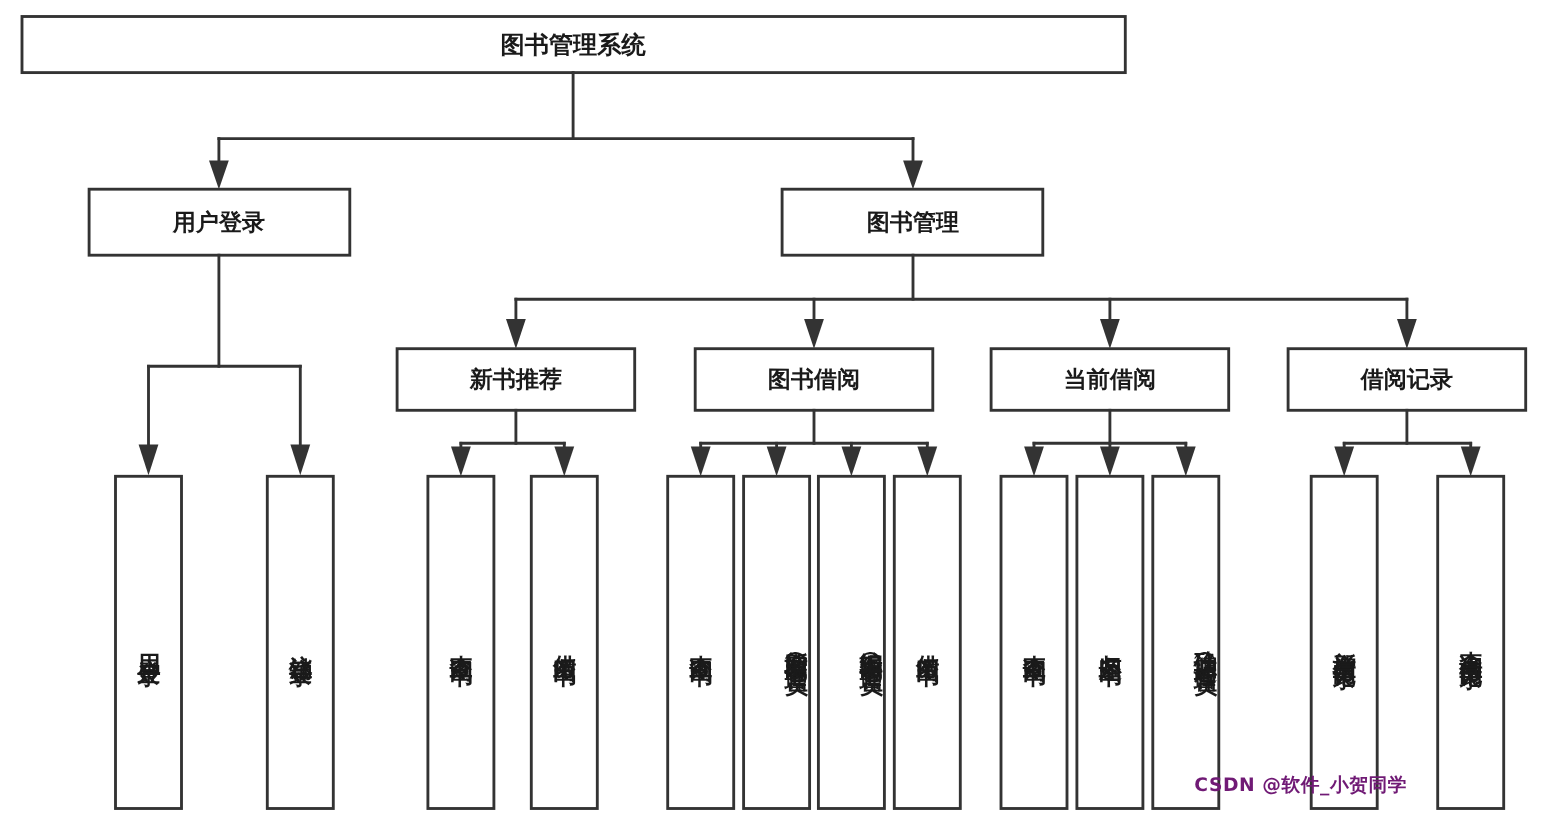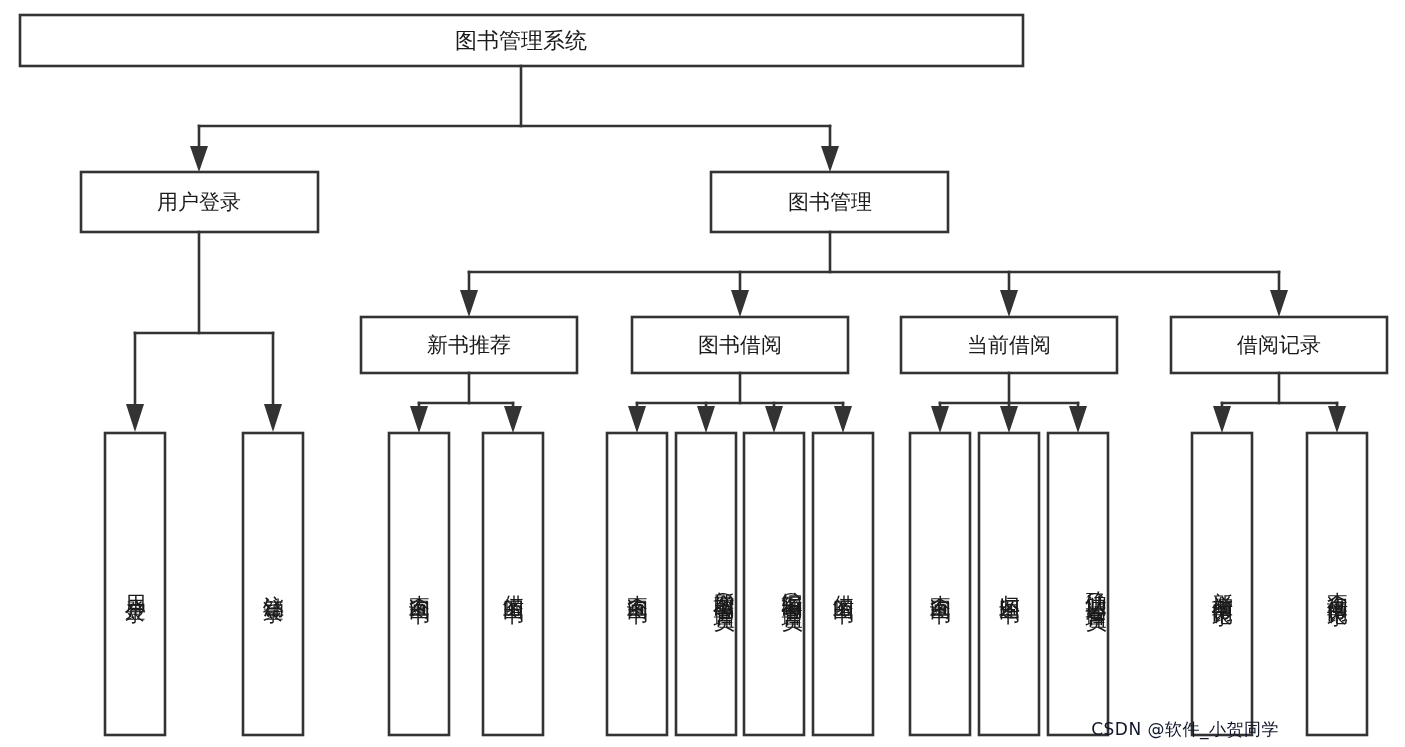--- a/index.html
+++ b/index.html
@@ -12,20 +12,21 @@
     height: 747px;
     font-family: "DejaVu Sans", "Liberation Sans", sans-serif;
     overflow: hidden;
     position: relative;
   }
   #diagram-root {
     position: relative;
     width: 1291px;
     height: 747px;
     background: #ffffff;
+    font-weight: bold;
   }
   svg#tree-svg {
     position: absolute;
     top: 0;
     left: 0;
     width: 1405px;
     height: 747px;
     display: block;
   }
   .node-box {
@@ -62,24 +63,24 @@
     line-height: 1.18;
     letter-spacing: 3px;
     color: #1a1a1a;
     white-space: nowrap;
     text-align: center;
     pointer-events: none;
   }
   #watermark {
     position: absolute;
     right: 12px;
-    bottom: 6px;
+    bottom: 22px;
     font-family: "DejaVu Sans", "Liberation Sans", sans-serif;
     font-size: 17px;
-    color: #0f172a;
+    color: #701a75;
     letter-spacing: 0.5px;
     white-space: nowrap;
   }
 </style>
 </head>
 <body>
 
 <div id="diagram-root">
 
   <svg id="tree-svg" viewBox="0 0 1405 747" xmlns="http://www.w3.org/2000/svg">

